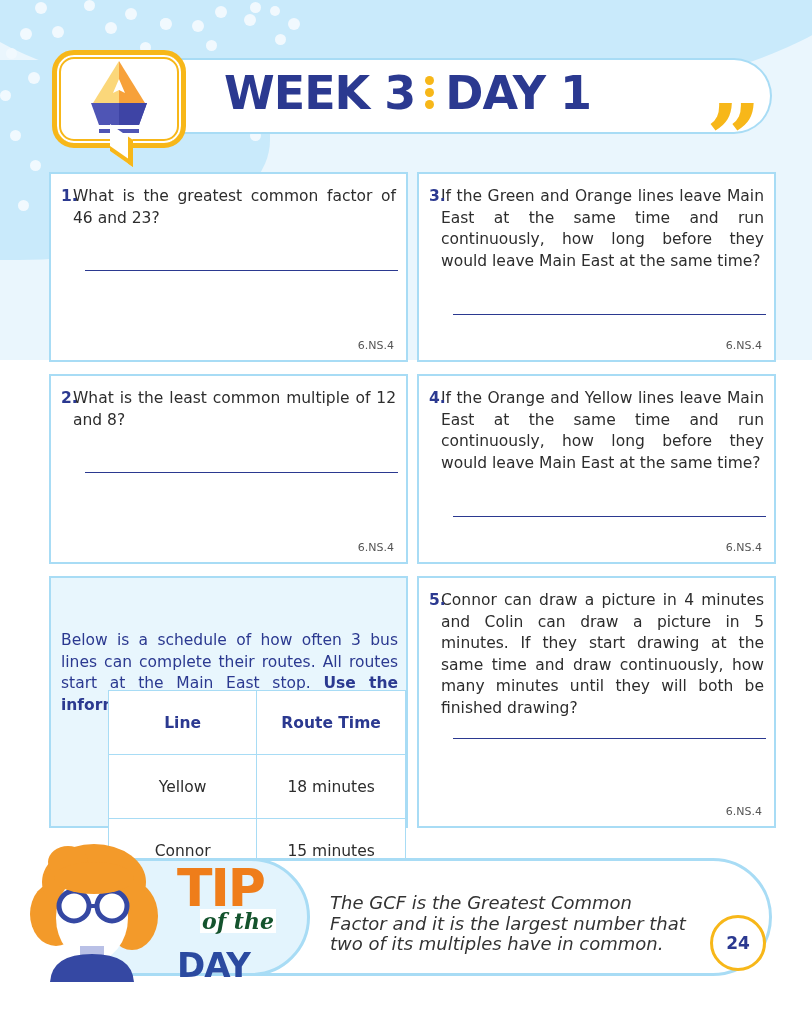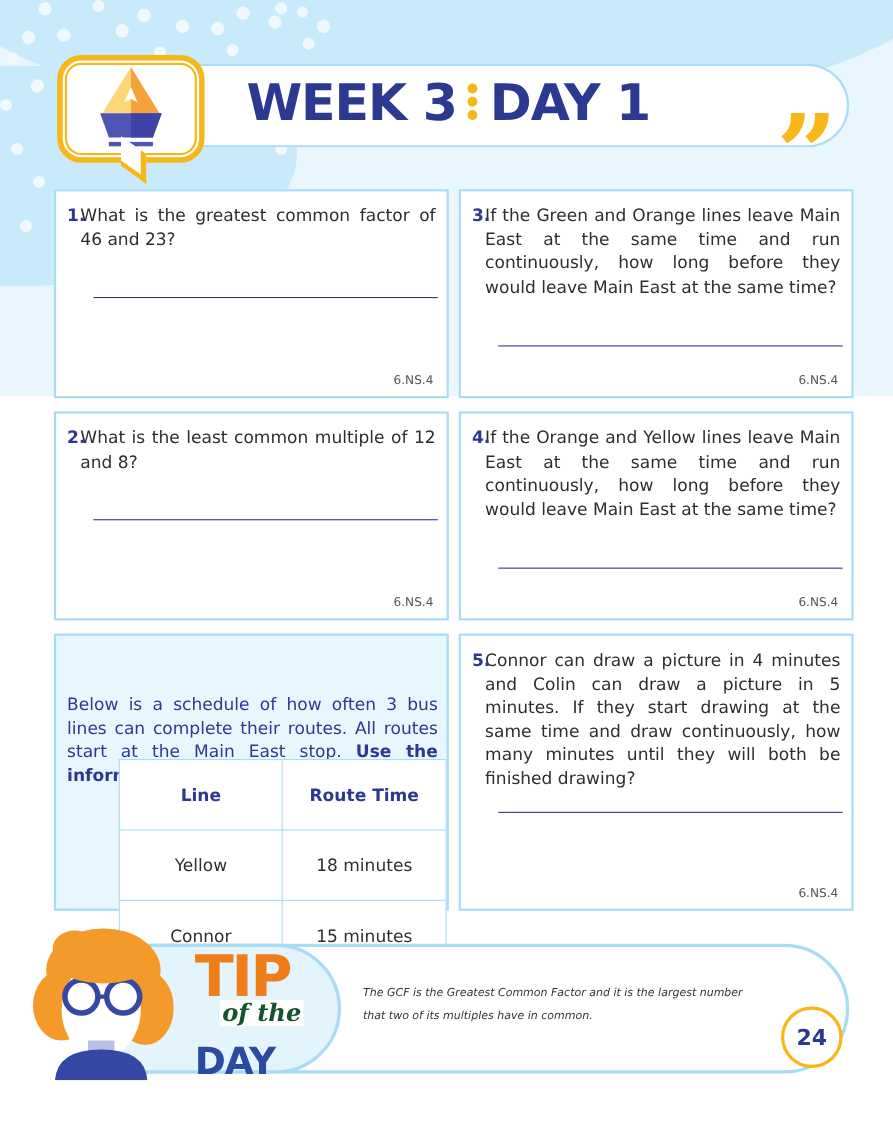--- a/index.html
+++ b/index.html
@@ -26,22 +26,22 @@
   .info-text b{font-weight:bold;}
   table.sched{position:absolute;left:57px;top:112px;border-collapse:collapse;background:#fff;}
   table.sched td, table.sched th{border:1.5px solid #a8dcf5;font-size:15.5px;height:31px;text-align:center;padding:16px;}
   table.sched th{color:#2b3990;font-weight:bold;}
   table.sched td{color:#2d2d2d;}
   .tip-bar{position:absolute;left:106px;top:858px;width:666px;height:118px;background:#fff;border:3px solid #a8dcf5;border-radius:0 60px 60px 0;box-sizing:border-box;}
   .tip-pill{position:absolute;left:60px;top:858px;width:250px;height:118px;background:#e3f4fd;border:3px solid #a8dcf5;border-radius:60px;box-sizing:border-box;}
   .tip-word{position:absolute;left:177px;top:862px;font-family:"DejaVu Sans",sans-serif;font-weight:bold;font-size:52px;color:#ef7d1a;line-height:1;letter-spacing:-2px;}
   .tip-of{position:absolute;left:200px;top:909px;font-family:"DejaVu Serif",serif;font-style:italic;font-weight:bold;font-size:22px;color:#14532d;background:#fff;padding:0 2px;line-height:1.1;}
   .tip-day{position:absolute;left:177px;top:948px;font-family:"DejaVu Sans",sans-serif;font-weight:bold;font-size:34px;color:#2b4aa0;line-height:1;letter-spacing:-1px;}
-  .tip-text{position:absolute;left:330px;top:893px;width:360px;font-family:"DejaVu Sans",sans-serif;font-style:italic;font-size:10px;line-height:20.5px;color:#333;}
-  .page-num{position:absolute;left:710px;top:915px;width:56px;height:56px;border:3px solid #f7b719;border-radius:50%;background:#fff;box-sizing:border-box;display:flex;align-items:center;justify-content:center;font-weight:bold;font-size:20px;color:#2b3990;}
+  .tip-text{position:absolute;left:330px;top:893px;width:360px;font-family:"DejaVu Sans",sans-serif;font-style:italic;font-size:18px;line-height:20.5px;color:#333;}
+  .page-num{position:absolute;left:710px;top:915px;width:56px;height:56px;border:3px solid #f7b719;border-radius:50%;background:#fff;box-sizing:border-box;display:flex;align-items:center;justify-content:center;font-weight:bold;font-size:17px;color:#2b3990;}
   .girl{position:absolute;left:28px;top:842px;width:130px;height:140px;}
 </style>
 </head>
 <body>
 
 <div class="bg-top"></div>
 <div class="bg-wave"></div>
 <div class="bg-wave2"></div>
 <div>
   <div class="dot" style="left:35px;top:2px;width:12px;height:12px;"></div>

